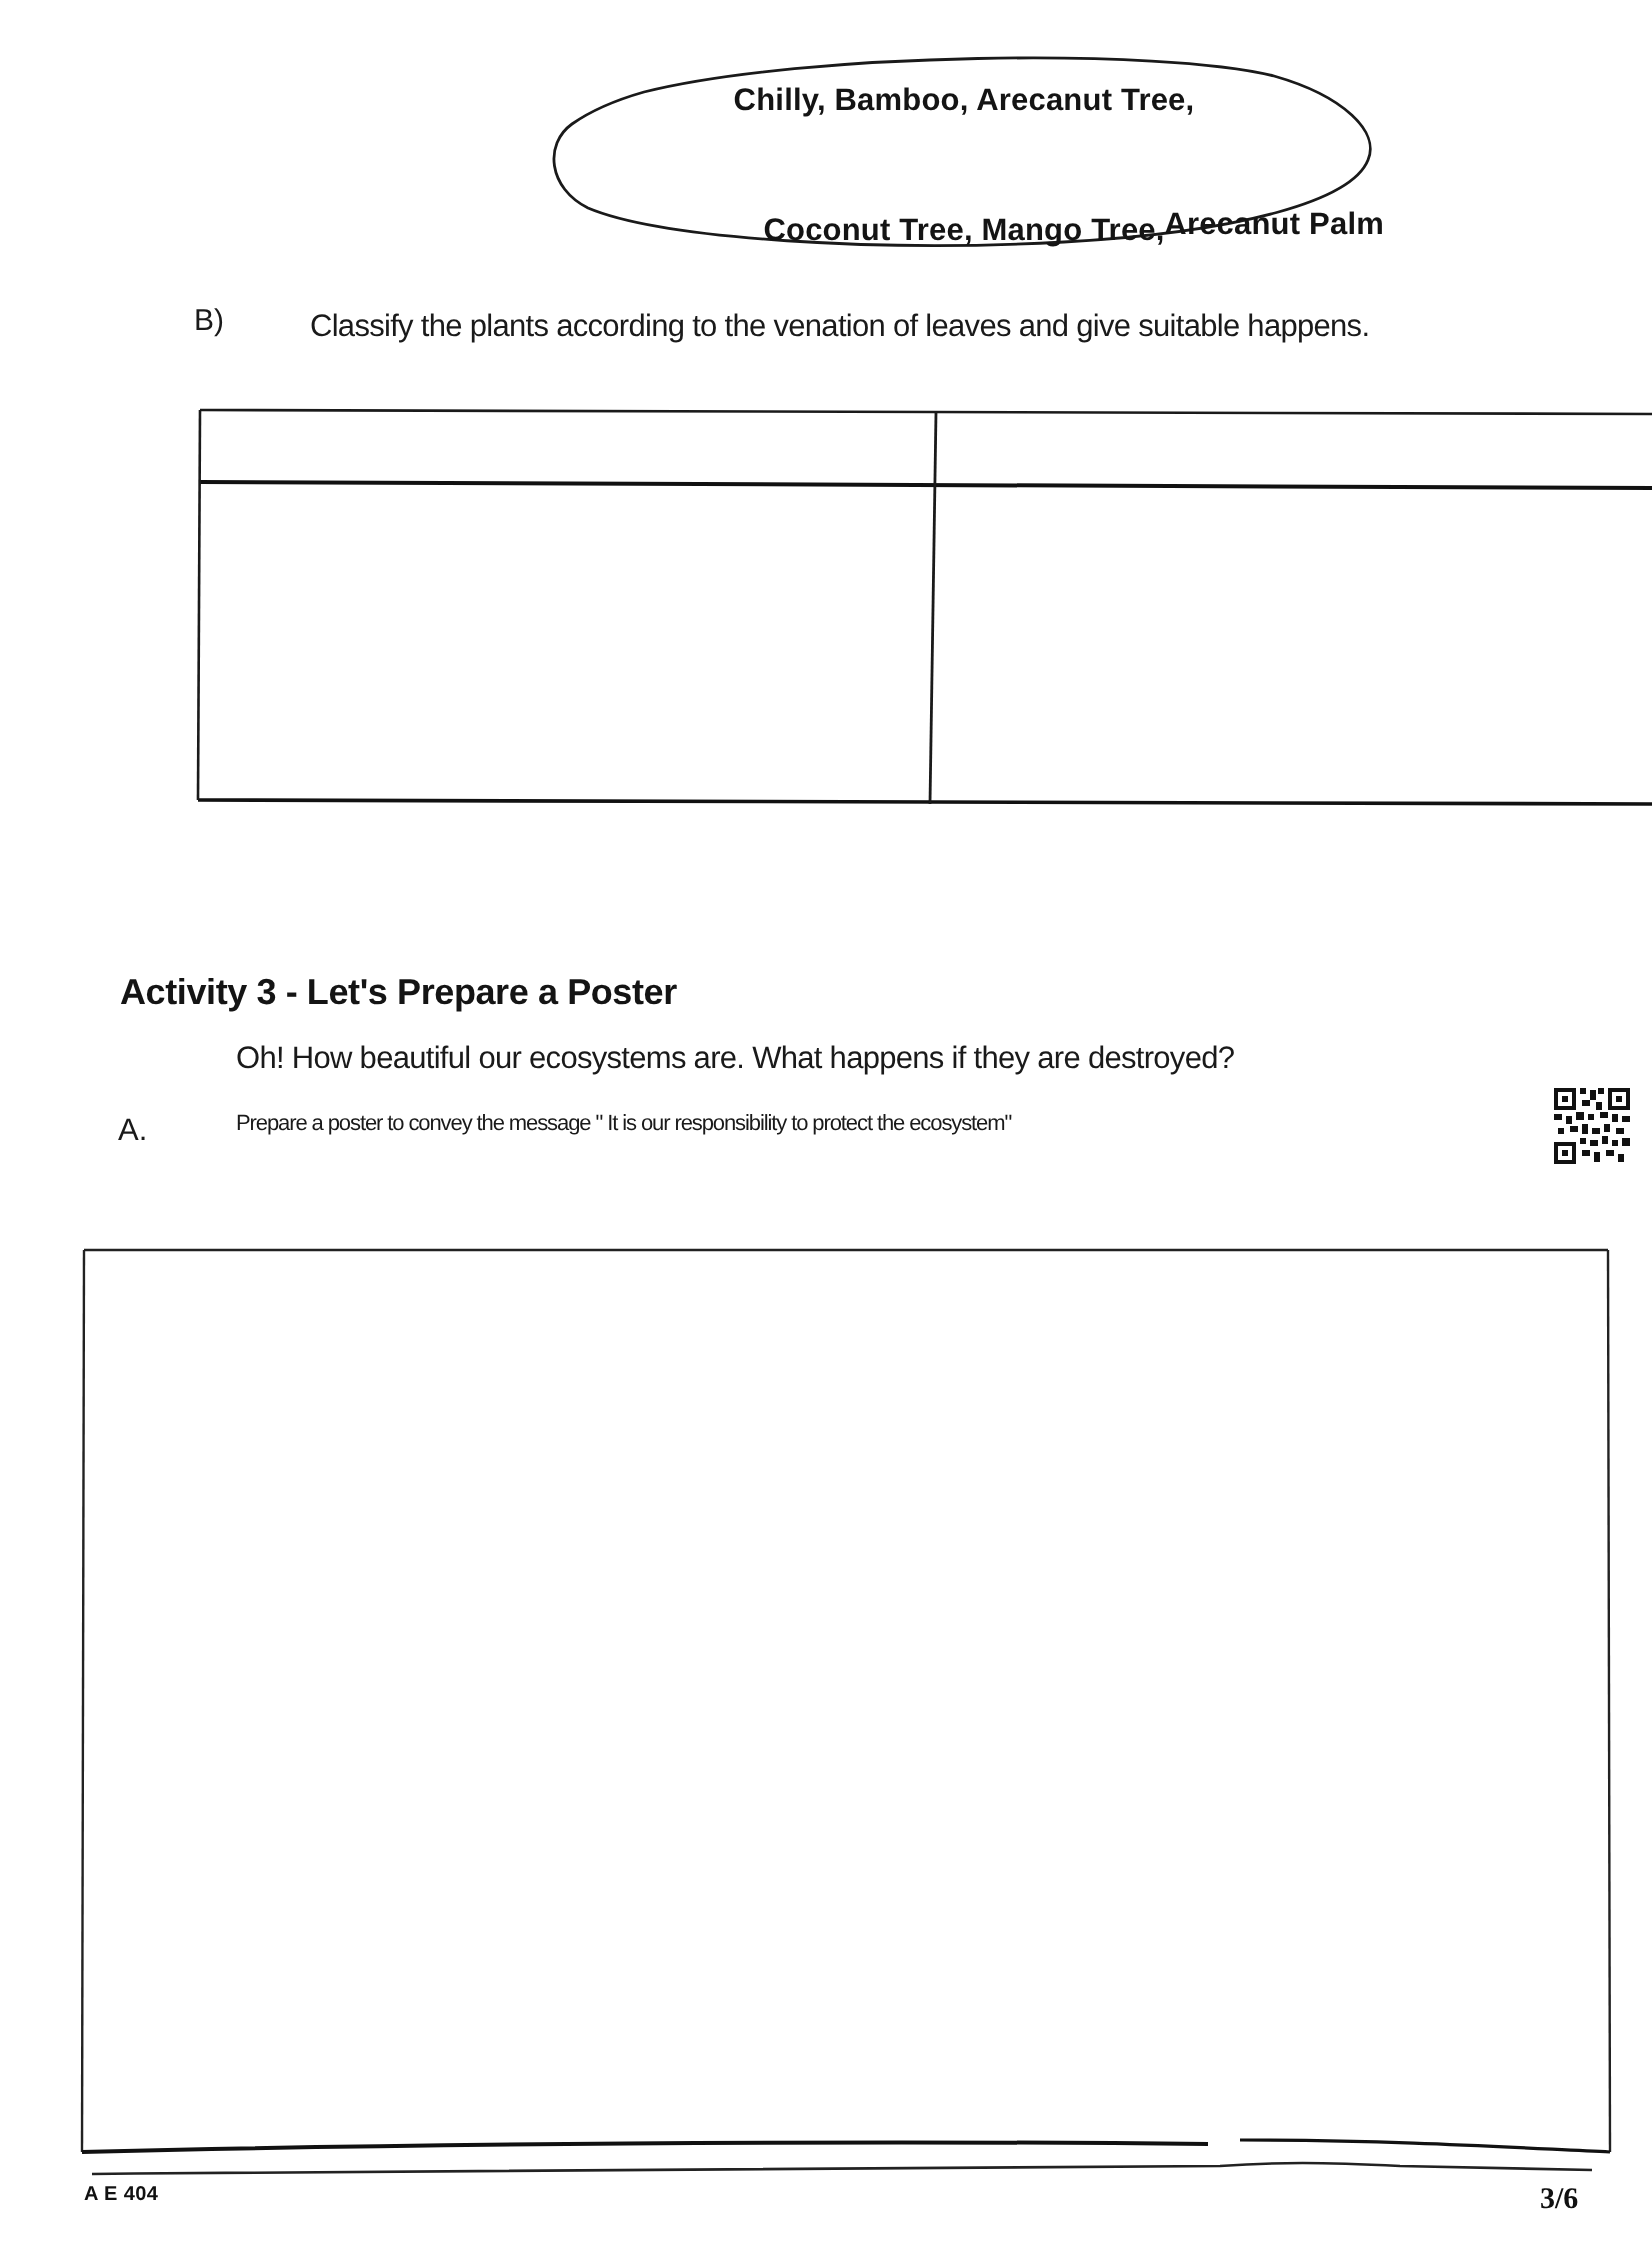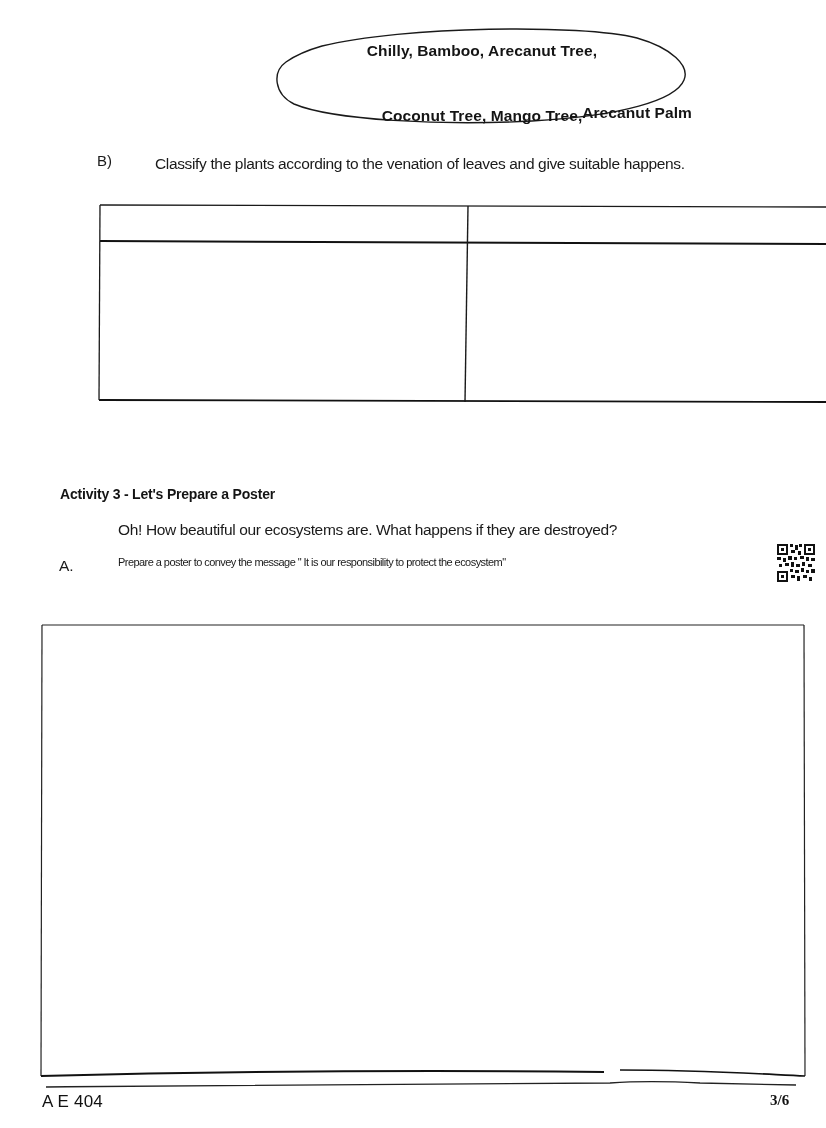--- a/index.html
+++ b/index.html
@@ -51,21 +51,21 @@
     .cell { position: absolute; }
     .cell-h1 { left: 100px; top: 206px; width: 366px; height: 36px; }
     .cell-h2 { left: 468px; top: 206px; width: 358px; height: 36px; }
     .cell-b1 { left: 100px; top: 244px; width: 364px; height: 156px; }
     .cell-b2 { left: 466px; top: 244px; width: 360px; height: 156px; }
 
     
     .activity-title {
       left: 60px; top: 486px;
       font-weight: bold;
-      font-size: 14px;
+      font-size: 18px;
       letter-spacing: -0.2px;
       color: #141414;
     }
     .intro-text {
       left: 118px; top: 521px;
       font-size: 15.5px;
       letter-spacing: -0.35px;
       color: #1a1a1a;
     }
     .q-a-label { left: 59px; top: 557px; font-size: 15.5px; color: #1a1a1a; }
@@ -79,22 +79,22 @@
       overflow: hidden;
     }
     .qr-code { left: 776px; top: 543px; width: 40px; height: 40px; }
 
     
     .poster-box { left: 42px; top: 624px; width: 762px; height: 452px; }
 
     
     .footer-left {
       left: 42px; top: 1092px;
-      font-weight: normal;
-      font-size: 17px;
+      font-weight: bold;
+      font-size: 10px;
       letter-spacing: 0.2px;
       color: #111;
     }
     .footer-right {
       left: 770px; top: 1092px;
       font-family: "Liberation Serif", serif;
       font-weight: bold;
       font-size: 15px;
       color: #111;
     }

